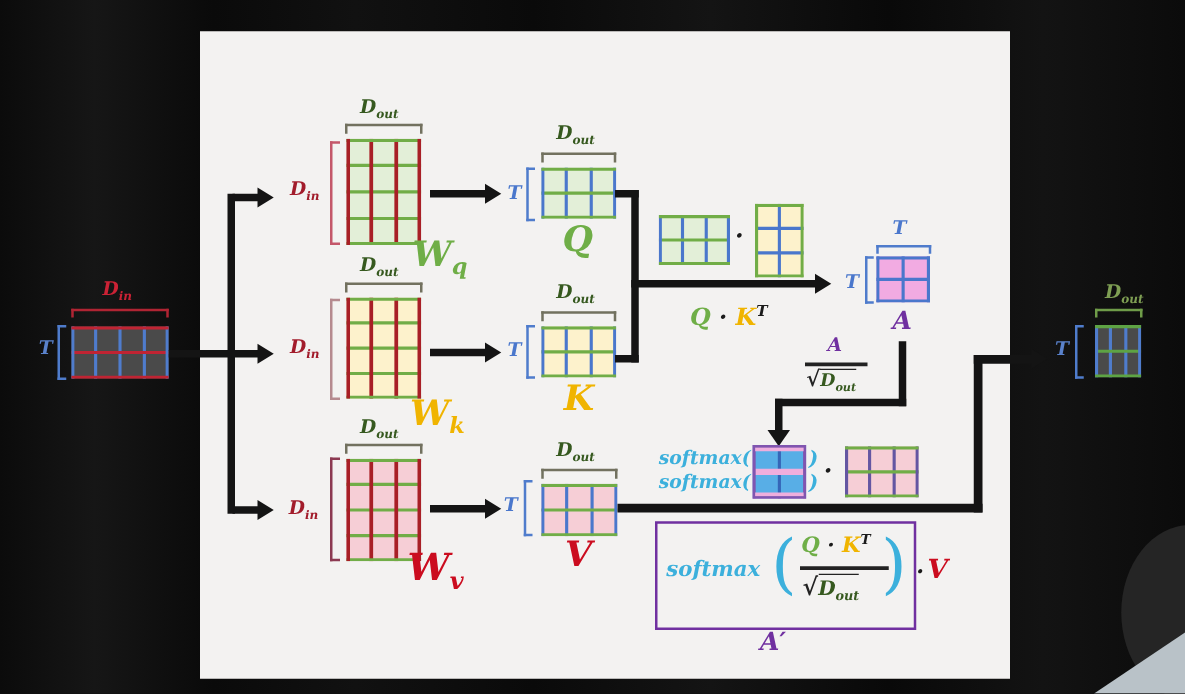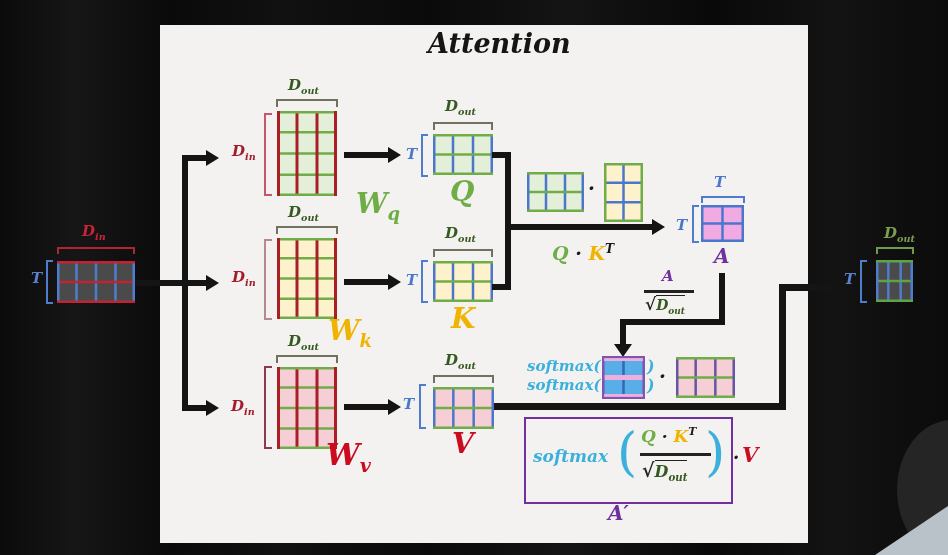--- a/index.html
+++ b/index.html
@@ -25,21 +25,20 @@
   .box{border:2.5px solid #7030a0;}
   .matrix svg{display:block;}
 </style>
 </head>
 <body>
 
 <div id="root">
 
   <div class="abs slide" style="left:160px;top:25px;width:648px;height:518px;"></div>
 
-  <span class="abs lbl" style="left:428px;top:30px;font-size:27px;color:#151515;">Attention</span>
 
   <span class="abs lbl" style="left:82px;top:224px;font-size:15px;color:#cc2235;"><span>D</span><sub>in</sub></span>
   <div class="abs bt" style="left:57px;top:247px;width:74px;height:5px;border-color:#b02433;"></div>
   <span class="abs lbl" style="left:31px;top:271px;font-size:15px;color:#5a82cc;">T</span>
   <div class="abs bl" style="left:46px;top:260px;width:5px;height:40px;border-color:#4f7ccc;"></div>
   <div class="abs matrix" style="left:57px;top:261px;width:78px;height:42px;">
       <svg width="78" height="42">
         <rect x="0" y="0" width="78" height="42" fill="#4a4a4a"></rect>
         <line x1="19.5" y1="0" x2="19.5" y2="42" stroke="#4f7ccc" stroke-width="2.5"></line>
         <line x1="39" y1="0" x2="39" y2="42" stroke="#4f7ccc" stroke-width="2.5"></line>
@@ -72,21 +71,21 @@
         <line x1="0" y1="42.5" x2="60" y2="42.5" stroke="#71ad47" stroke-width="2.5"></line>
         <line x1="0" y1="63.75" x2="60" y2="63.75" stroke="#71ad47" stroke-width="2.5"></line>
         <line x1="20" y1="0" x2="20" y2="85" stroke="#a81f26" stroke-width="3"></line>
         <line x1="40" y1="0" x2="40" y2="85" stroke="#a81f26" stroke-width="3"></line>
         <line x1="0" y1="1.25" x2="60" y2="1.25" stroke="#71ad47" stroke-width="2.5"></line>
         <line x1="0" y1="83.75" x2="60" y2="83.75" stroke="#71ad47" stroke-width="2.5"></line>
         <line x1="1.5" y1="0" x2="1.5" y2="85" stroke="#a81f26" stroke-width="3"></line>
         <line x1="58.5" y1="0" x2="58.5" y2="85" stroke="#a81f26" stroke-width="3"></line>
       </svg>
     </div>
-  <span class="abs lbl" style="left:330px;top:190px;font-size:28px;color:#6fae47;margin-left:26px;"><span>W</span><sub>q</sub></span>
+  <span class="abs lbl" style="left:330px;top:190px;font-size:28px;color:#6fae47;"><span>W</span><sub>q</sub></span>
   <div class="abs bar" style="left:344px;top:152px;width:45px;height:6px;"></div>
   <div class="abs head-r" style="left:388px;top:147px;"></div>
   <span class="abs lbl" style="left:406px;top:147px;font-size:15px;color:#4a77cc;">T</span>
   <div class="abs bl" style="left:421px;top:134px;width:5px;height:39px;border-color:#4f7ccc;"></div>
   <span class="abs lbl" style="left:445px;top:99px;font-size:15px;color:#36591f;"><span>D</span><sub>out</sub></span>
   <div class="abs bt" style="left:433px;top:122px;width:56px;height:6px;border-color:#72715f;"></div>
   <div class="abs matrix" style="left:433px;top:134px;width:60px;height:41px;">
       <svg width="60" height="41">
         <rect x="0" y="0" width="60" height="41" fill="#e3efd8"></rect>
         <line x1="20" y1="0" x2="20" y2="41" stroke="#4a77cc" stroke-width="2.5"></line>

